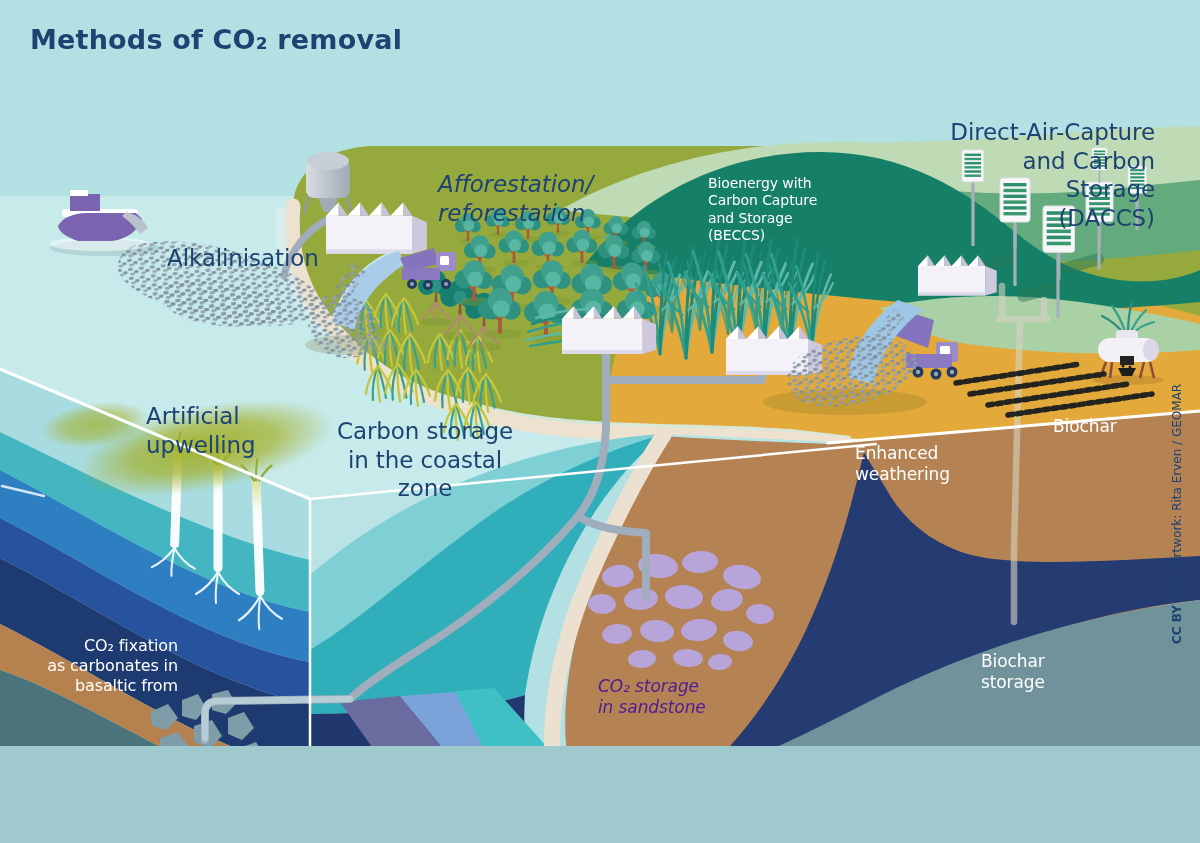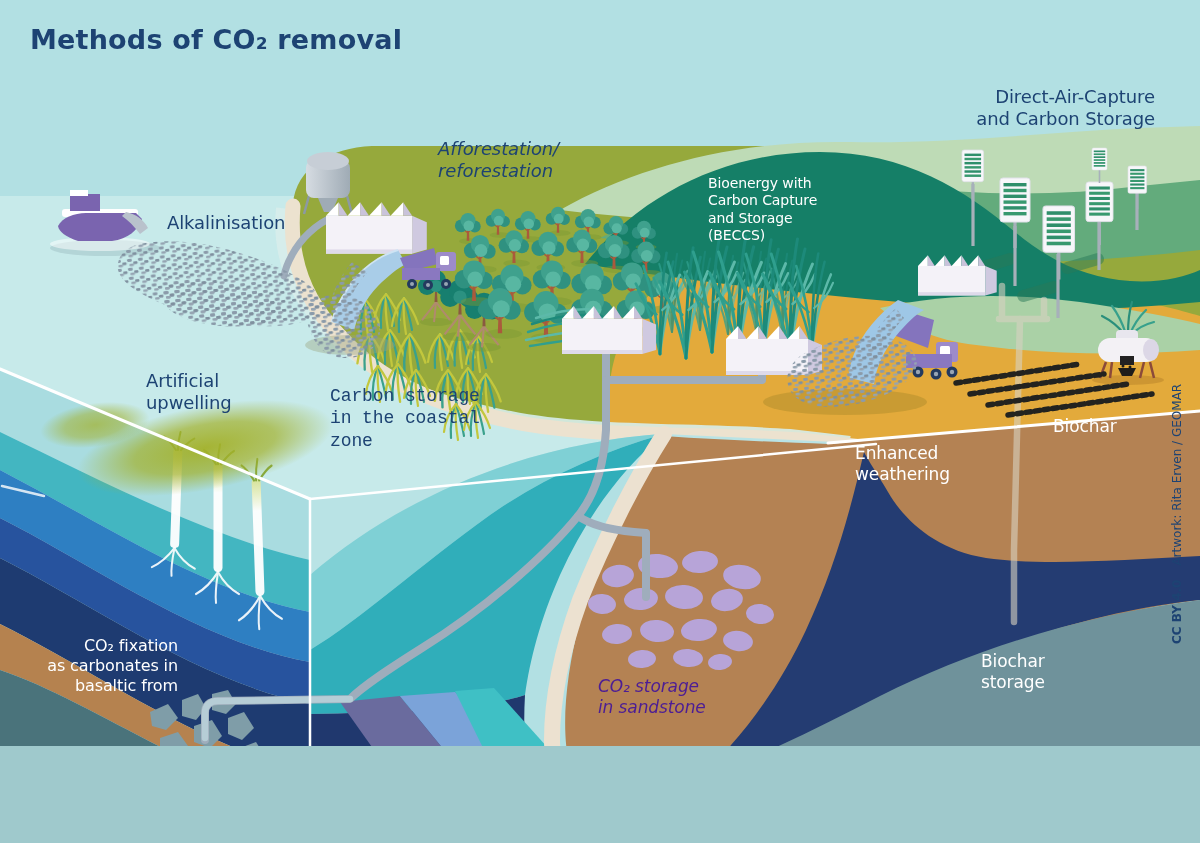--- a/index.html
+++ b/index.html
@@ -5,22 +5,22 @@
   html,body{margin:0;padding:0;background:#9fc9cc;}
   .stage{position:relative;width:1200px;height:746px;overflow:hidden;
          background:#b2e0e3;font-family:"DejaVu Sans","Liberation Sans",sans-serif;}
   .stage svg.scene{position:absolute;inset:0;display:block;}
   .lbl{position:absolute;z-index:5;color:#1d4373;font-weight:500;
        line-height:1.24;letter-spacing:-.1px;}
   .lbl span{display:block;}
   .lbl.white{color:#ffffff;}
   .lbl.cream{color:#4c1d95;font-style:italic;}
   .title{font-size:27px;font-weight:600;line-height:1.3;letter-spacing:.2px;}
-  .fz19{font-size:18px;} .fz18{font-size:14px;} .fz17{font-size:17px;} .fz16{font-size:16px;}
-  .t-right{text-align:right;} .t-center{text-align:left;font-family:Liberation Mono, monospace;}
+  .fz19{font-size:23px;margin-top:32px;} .fz18{font-size:14px;} .fz17{font-size:17px;} .fz16{font-size:16px;}
+  .t-right{text-align:right;} .t-center{text-align:center;}
   .credit{position:absolute;z-index:5;left:1170px;top:644px;transform:rotate(-90deg);
           transform-origin:0 0;white-space:nowrap;font-size:12px;color:#1d4373;}
   .credit .lic{font-weight:700;} .credit .art{font-weight:500;margin-left:14px;}
   .logo{position:absolute;z-index:6;left:1116px;top:772px;width:86px;text-align:center;}
   .logo .wordmark{font-size:17px;font-weight:700;letter-spacing:.2px;margin-top:1px;}
   .logo .cdr{color:#15803d;} .logo .mare{color:#2fb1bd;}
 </style>
 </head>
 <body>
 
@@ -471,20 +471,21 @@
 <div class="lbl white fz18" style="left:708px;top:175px;">
   <span>Bioenergy with</span>
   <span>Carbon Capture</span>
   <span>and Storage</span>
   <span>(BECCS)</span>
 </div>
 
 <div class="lbl fz19 t-right" style="left:930px;top:86px;width:225px;">
   <span>Direct-Air-Capture</span>
   <span>and Carbon Storage</span>
+  <span>(DACCS)</span>
 </div>
 
 <div class="lbl fz19" style="left:146px;top:370px;">
   <span>Artificial</span>
   <span>upwelling</span>
 </div>
 
 <div class="lbl fz19 t-center" style="left:330px;top:385px;width:190px;">
   <span>Carbon storage</span>
   <span>in the coastal zone</span>

